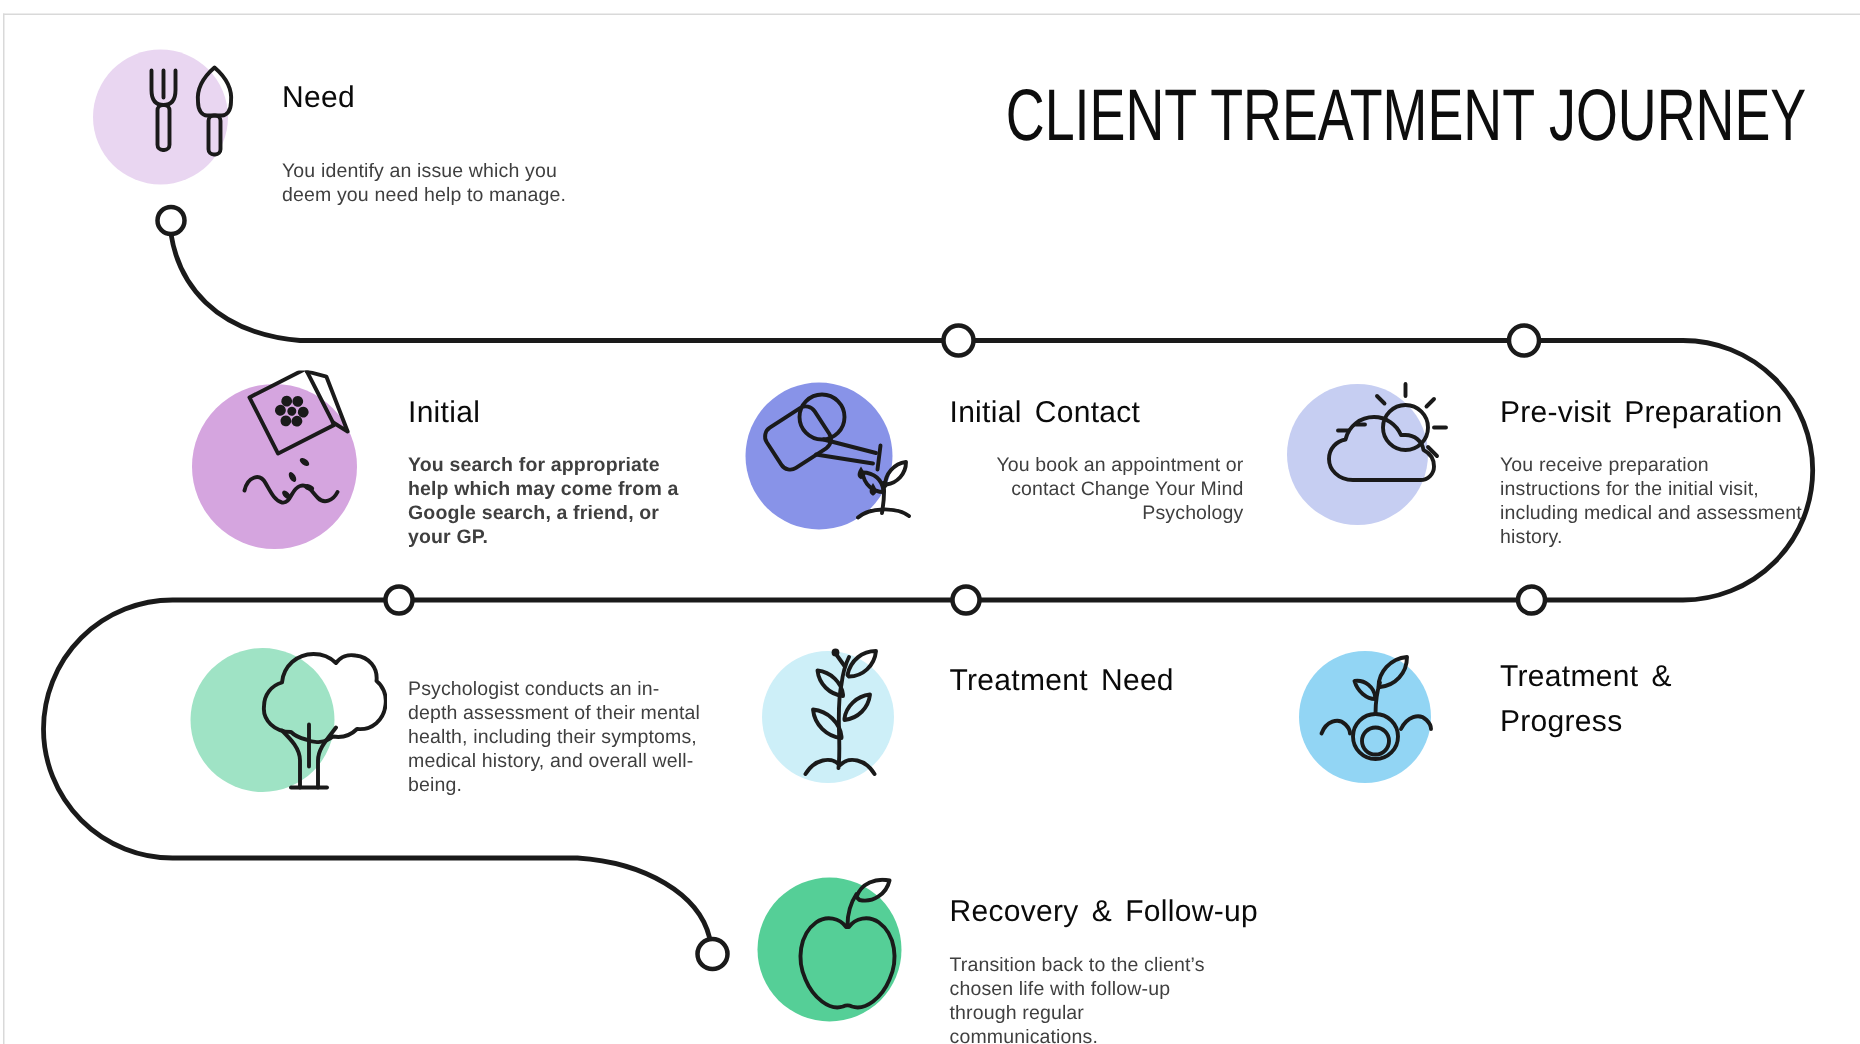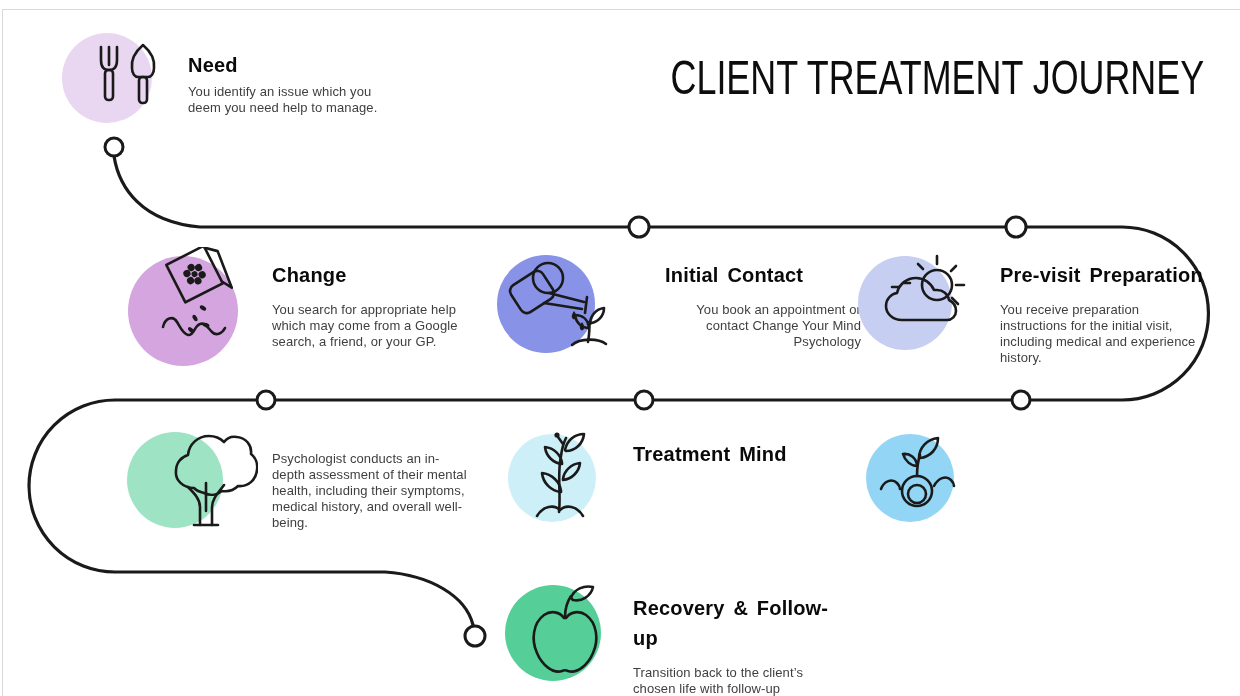--- a/index.html
+++ b/index.html
@@ -16,21 +16,21 @@
   .title{position:absolute;top:48px;right:36px;margin:0;font-family:"Liberation Sans",sans-serif;
          font-weight:400;font-size:46px;letter-spacing:0px;white-space:nowrap;color:#0d0d0d;
          transform:scale(0.78,1.06);transform-origin:100% 0;}
 
   .bubble{position:absolute;border-radius:50%;}
   .icon{position:absolute;}
   .ink{fill:none;stroke:#1a1a1a;stroke-width:2.6;stroke-linecap:round;stroke-linejoin:round;}
   .fink{fill:#1a1a1a;stroke:none;}
 
   .step-text{position:absolute;}
-  .step-text h2{margin:0;font-size:20px;font-weight:700;color:#0a0a0a;word-spacing:3px;
+  .step-text h2{margin:0;font-size:20px;font-weight:400;color:#0a0a0a;word-spacing:3px;
                 letter-spacing:0.2px;line-height:30px;}
   .step-text p{margin:12px 0 0 0;font-size:13px;line-height:16px;color:#3f3f3f;letter-spacing:0.1px;}
 </style>
 </head>
 <body>
 
 <div class="canvas">
 
   <div class="edge top"></div>
   <div class="edge left"></div>
@@ -50,21 +50,21 @@
 
   <div class="bubble" style="left: 62px; top: 33px; width: 90px; height: 90px; background-color: rgb(233, 214, 241);"></div>
   <svg class="icon" style="left:93px;top:42px;" width="70" height="80" viewBox="0 0 70 80">
     <path class="ink" d="M8 5 V18 C8 25 11 28 16 28 M24 5 V18 C24 25 21 28 16 28 M16 5 V23"></path>
     <rect class="ink" x="12" y="28" width="8" height="30" rx="3.5"></rect>
     <path class="ink" d="M50 3 C43 9 38 17 39 26 C39 32 42 35 45 35 L55 35 C58 35 61 32 61 26 C62 17 57 9 50 3 Z"></path>
     <rect class="ink" x="46" y="35" width="8" height="26" rx="3.5"></rect>
   </svg>
   <div class="step-text" style="left:188px;top:50px;width:210px;">
     <h2>Need</h2>
-    <p style="width:200px;margin-top:4px;">You identify an issue which you deem you need help to manage.</p>
+    <p style="width:200px;margin-top:26px;">You identify an issue which you deem you need help to manage.</p>
   </div>
 
   <div class="bubble" style="left: 128px; top: 256px; width: 110px; height: 110px; background-color: rgb(213, 165, 223);"></div>
   <svg class="icon" style="left:150px;top:247px;" width="95" height="95" viewBox="0 0 95 95">
     <g transform="rotate(-27 45 28)">
       <rect class="ink" x="24" y="6" width="42" height="42"></rect>
       <path class="ink" d="M66 8 L76 17 L72 56 L66 46"></path>
       <g>
         <circle class="fink" cx="45" cy="27" r="3"></circle>
         <circle class="fink" cx="45" cy="19.5" r="3.6"></circle>
@@ -75,51 +75,51 @@
         <circle class="fink" cx="38.5" cy="23" r="3.6"></circle>
       </g>
     </g>
     <ellipse class="fink" cx="53" cy="61" rx="3.6" ry="2" transform="rotate(35 53 61)"></ellipse>
     <ellipse class="fink" cx="45" cy="71" rx="3.6" ry="2" transform="rotate(60 45 71)"></ellipse>
     <ellipse class="fink" cx="56" cy="78" rx="3.6" ry="2" transform="rotate(20 56 78)"></ellipse>
     <ellipse class="fink" cx="41" cy="83" rx="3.6" ry="2" transform="rotate(45 41 83)"></ellipse>
     <path class="ink" d="M13 80 C15 71 23 68 27 75 C30 80 33 87 38 88 C44 89 44 79 50 77 C55 75 58 81 62 85 C66 89 72 87 75 81"></path>
   </svg>
   <div class="step-text" style="left:272px;top:260px;width:210px;">
-    <h2>Change</h2>
-    <p style="width:196px;">You search for appropriate help which may come from a Google search, a friend, or your GP.</p>
+    <h2>Initial</h2>
+    <p style="width:196px;font-weight:bold;">You search for appropriate help which may come from a Google search, a friend, or your GP.</p>
   </div>
 
   <div class="bubble" style="left: 497px; top: 255px; width: 98px; height: 98px; background-color: rgb(136, 147, 232);"></div>
   <svg class="icon" style="left:503px;top:250px;" width="115" height="105" viewBox="0 0 115 105">
     <circle class="ink" cx="45" cy="28" r="15"></circle>
     <rect class="ink" x="10" y="26" width="38" height="32" rx="7" transform="rotate(-33 29 42)"></rect>
     <path class="ink" d="M46 43 L81 52 M41 53 L79 59"></path>
     <path class="ink" d="M84 47 L82 63"></path>
     <path class="fink" d="M71 61 c3 4.5 3 7 0 8.5 c-3 -1.5 -3 -4 0 -8.5 z"></path>
     <path class="fink" d="M79 72 c3 4.5 3 7 0 8.5 c-3 -1.5 -3 -4 0 -8.5 z"></path>
     <path class="ink" d="M86 72 C87 79 86 86 85 92"></path>
     <path class="ink" d="M86 78 C79 78 73 73 72 65 C80 65 85 70 86 77 Z"></path>
     <path class="ink" d="M87 74 C87 66 93 59 101 58 C101 66 95 72 88 73 Z"></path>
     <path class="ink" d="M69 95 C77 88 95 88 103 94"></path>
   </svg>
-  <div class="step-text" style="left:633px;top:260px;width:210px;margin-left:32px;">
+  <div class="step-text" style="left:633px;top:260px;width:210px;">
     <h2>Initial Contact</h2>
     <p style="width:196px;text-align:right;">You book an appointment or contact Change Your Mind Psychology</p>
   </div>
 
   <div class="bubble" style="left: 858px; top: 256px; width: 94px; height: 94px; background-color: rgb(198, 206, 242);"></div>
   <svg class="icon" style="left:878px;top:248px;" width="95" height="95" viewBox="0 0 95 95">
     <circle class="ink" cx="59" cy="37" r="15"></circle>
     <path class="ink" d="M59 8 V16 M40 16 L45 21 M78 18 L73 23 M78 37 H86 M74 50 L80 56 M14 39 H21 M26 35 H32"></path>
     <path class="ink" d="M24 72 C14 72 8 65 8 58 C8 51 13 46 19 45 C21 36 29 30 38 30 C46 30 53 35 56 42 C57 42 58 42 59 42 C65 42 70 46 71 52 C75 54 78 58 78 63 C78 68 74 72 69 72 Z"></path>
   </svg>
   <div class="step-text" style="left:1000px;top:260px;width:215px;">
     <h2 style="white-space:nowrap;">Pre-visit Preparation</h2>
-    <p style="width:206px;">You receive preparation instructions for the initial visit, including medical and experience history.</p>
+    <p style="width:206px;">You receive preparation instructions for the initial visit, including medical and assessment history.</p>
   </div>
 
   <div class="bubble" style="left: 127px; top: 432px; width: 96px; height: 96px; background-color: rgb(159, 227, 197);"></div>
   <svg class="icon" style="left:168px;top:425px;" width="90" height="105" viewBox="0 0 90 105">
     <path class="ink" d="M32 100 V82 C32 74 26 68 20 62 M44 100 V82 C44 74 50 68 56 60 M38 86 V58"></path>
     <path class="ink" d="M26 100 H50"></path>
     <path class="ink" d="M26 63 C15 63 7 55 8 46 C8 38 13 32 20 30 C21 19 30 11 41 11 C47 11 52 13 56 17 C59 13 64 11 69 12 C78 13 84 20 83 29 C87 32 90 38 89 45 C88 55 80 62 70 61 C66 65 60 67 54 66 C49 70 42 71 36 68 C32 67 28 65 26 63 Z"></path>
   </svg>
   <div class="step-text" style="left:272px;top:439px;width:215px;">
     <p style="width:200px;">Psychologist conducts an in-depth assessment of their mental health, including their symptoms, medical history, and overall well-being.</p>
@@ -130,34 +130,35 @@
     <path class="ink" d="M44 84 C46 66 42 46 46 28 C47 20 49 14 51 10"></path>
     <path class="ink" d="M48 16 L43 9"></path>
     <circle class="fink" cx="42" cy="7" r="2.6"></circle>
     <path class="ink" d="M50 22 C52 12 60 6 69 6 C68 16 60 23 51 23 Z"></path>
     <path class="ink" d="M47 36 C38 35 31 28 30 19 C39 20 46 27 47 35 Z"></path>
     <path class="ink" d="M48 52 C57 51 64 44 65 35 C56 36 49 43 48 51 Z"></path>
     <path class="ink" d="M46 64 C36 63 28 55 27 45 C37 46 45 54 46 63 Z"></path>
     <path class="ink" d="M22 88 C28 78 39 76 45 82 C51 76 62 78 68 88"></path>
   </svg>
   <div class="step-text" style="left:633px;top:439px;width:200px;">
-    <h2>Treatment Mind</h2>
+    <h2>Treatment Need</h2>
   </div>
 
   <div class="bubble" style="left: 866px; top: 434px; width: 88px; height: 88px; background-color: rgb(146, 213, 244);"></div>
   <svg class="icon" style="left:872px;top:430px;" width="95" height="90" viewBox="0 0 95 90">
     <circle class="ink" cx="45" cy="61" r="15"></circle>
     <circle class="ink" cx="45" cy="64" r="9"></circle>
     <path class="ink" d="M45 46 C45 37 46 31 48 25"></path>
     <path class="ink" d="M45 36 C39 36 33 31 31 24 C38 23 44 28 45 35 Z"></path>
     <path class="ink" d="M47 28 C47 18 55 9 66 8 C66 19 58 27 48 28 Z"></path>
     <path class="ink" d="M9 59 C12 51 20 48 25 53 C27 55 28 57 28 59"></path>
     <path class="ink" d="M62 56 C66 48 74 45 79 50 C81 52 82 54 82 56"></path>
   </svg>
   <div class="step-text" style="left:1000px;top:436px;width:215px;">
+    <h2 style="width:175px;">Treatment &amp; Progress</h2>
   </div>
 
   <div class="bubble" style="left: 505px; top: 585px; width: 96px; height: 96px; background-color: rgb(85, 207, 151);"></div>
   <svg class="icon" style="left:525px;top:585px;" width="90" height="100" viewBox="0 0 90 100">
     <path class="ink" d="M39 33 C35 27 26 25 19 30 C8 38 6 55 12 68 C17 80 28 89 37 86 C39 85 41 85 43 86 C52 89 63 80 68 68 C74 55 72 38 61 30 C54 25 45 27 41 33 Z"></path>
     <path class="ink" d="M40 32 C40 24 42 17 46 11"></path>
     <path class="ink" d="M46 13 C49 4 59 0 68 2 C66 11 57 17 48 15 Z"></path>
   </svg>
   <div class="step-text" style="left:633px;top:593px;width:215px;">
     <h2>Recovery &amp; Follow-up</h2>

